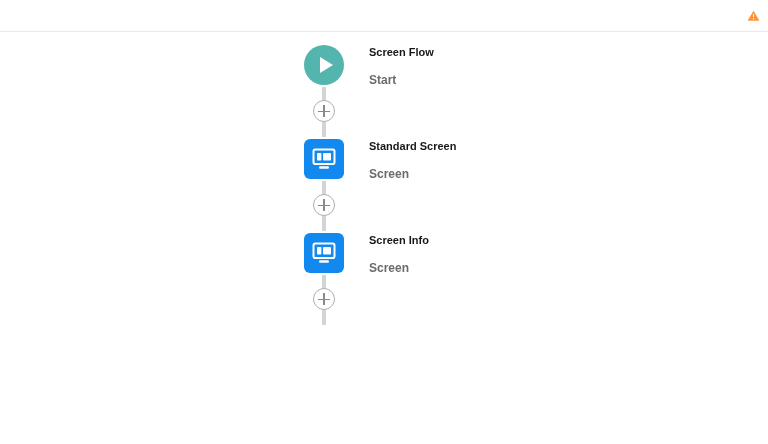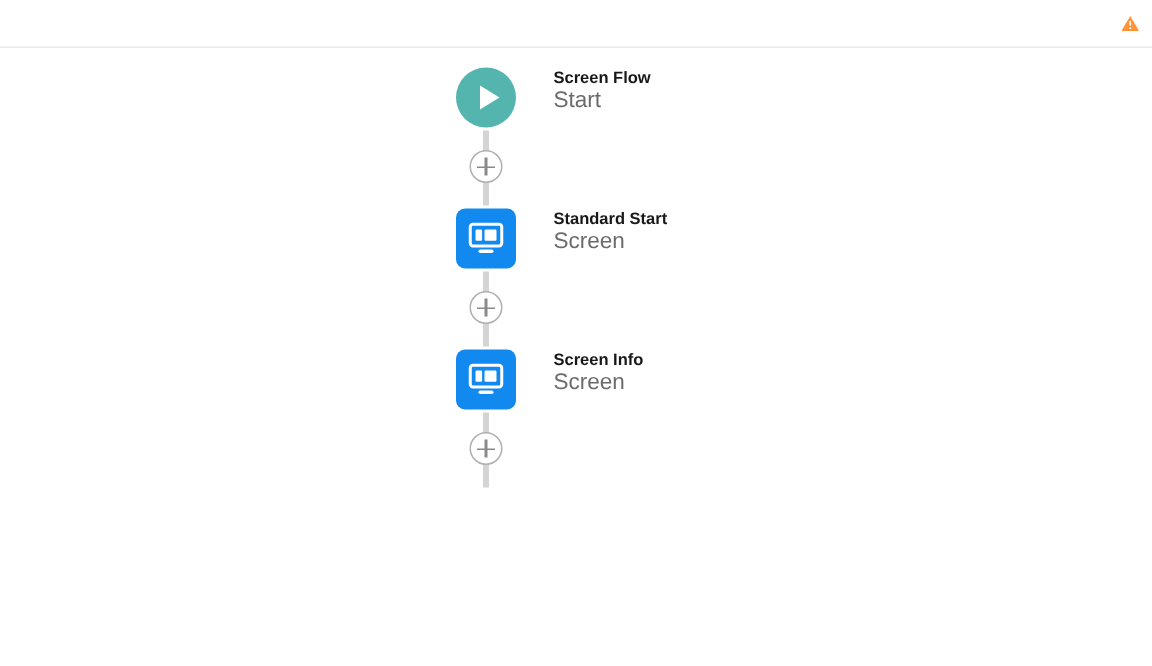--- a/index.html
+++ b/index.html
@@ -110,25 +110,26 @@
     user-select: none;
   }
   .node-title {
     font-size: 11px;
     font-weight: bold;
     color: #181818;
     line-height: 14px;
     white-space: nowrap;
   }
   .node-sub {
-    font-size: 15px;
+    font-size: 12px;
     color: #6b6b6b;
     line-height: 14px;
-    margin-top: 1px;
-    white-space: nowrap;
+    margin-top: 14px;
+    white-space: nowrap;
+    font-weight: bold;
   }
 
   
   .start-node {
     width: 40px; height: 40px;
     border-radius: 50%;
     background: #54b5ae;
     display: flex;
     align-items: center;
     justify-content: center;
@@ -247,21 +248,21 @@
         <div class="screen-node">
           <svg width="26" height="26" viewBox="0 0 26 26">
             <rect x="2.5" y="3.5" width="21" height="14.5" rx="1.8" fill="none" stroke="#ffffff" stroke-width="2"></rect>
             <rect x="6" y="7" width="4.4" height="7.5" rx="0.8" fill="#ffffff"></rect>
             <rect x="12" y="7" width="8" height="7.5" rx="0.8" fill="#ffffff"></rect>
             <rect x="8" y="20.3" width="10" height="2.4" rx="1.2" fill="#ffffff"></rect>
           </svg>
         </div>
       </div>
       <div class="node-labels">
-        <div class="node-title">Standard Start</div>
+        <div class="node-title">Standard Screen</div>
         <div class="node-sub">Screen</div>
       </div>
     </div>
 
     <div class="connector">
       <div class="line"></div>
       <div class="plus"></div>
     </div>
 
     <div class="node-row">

